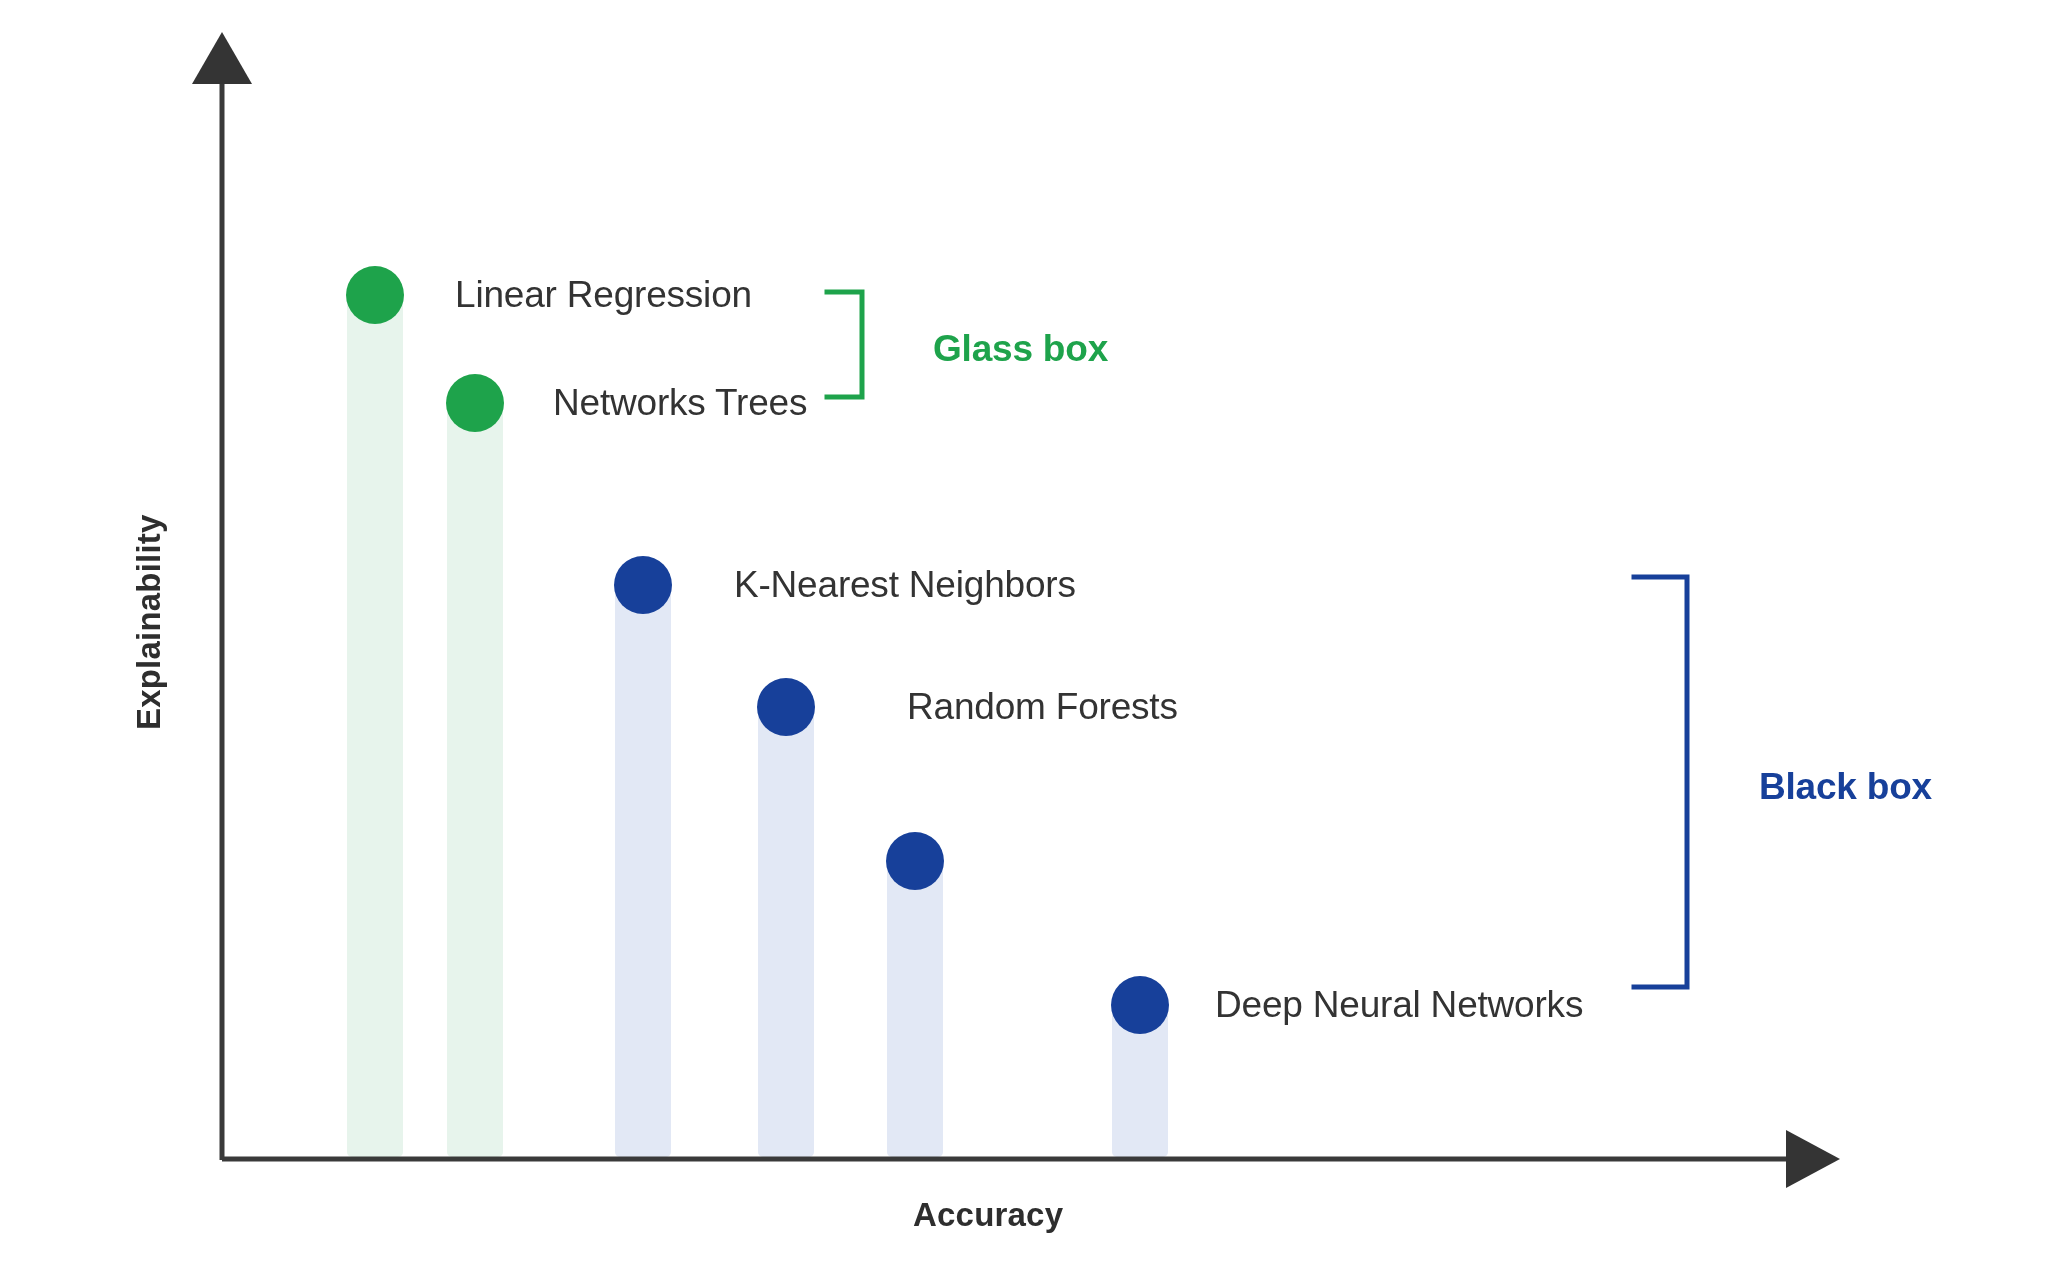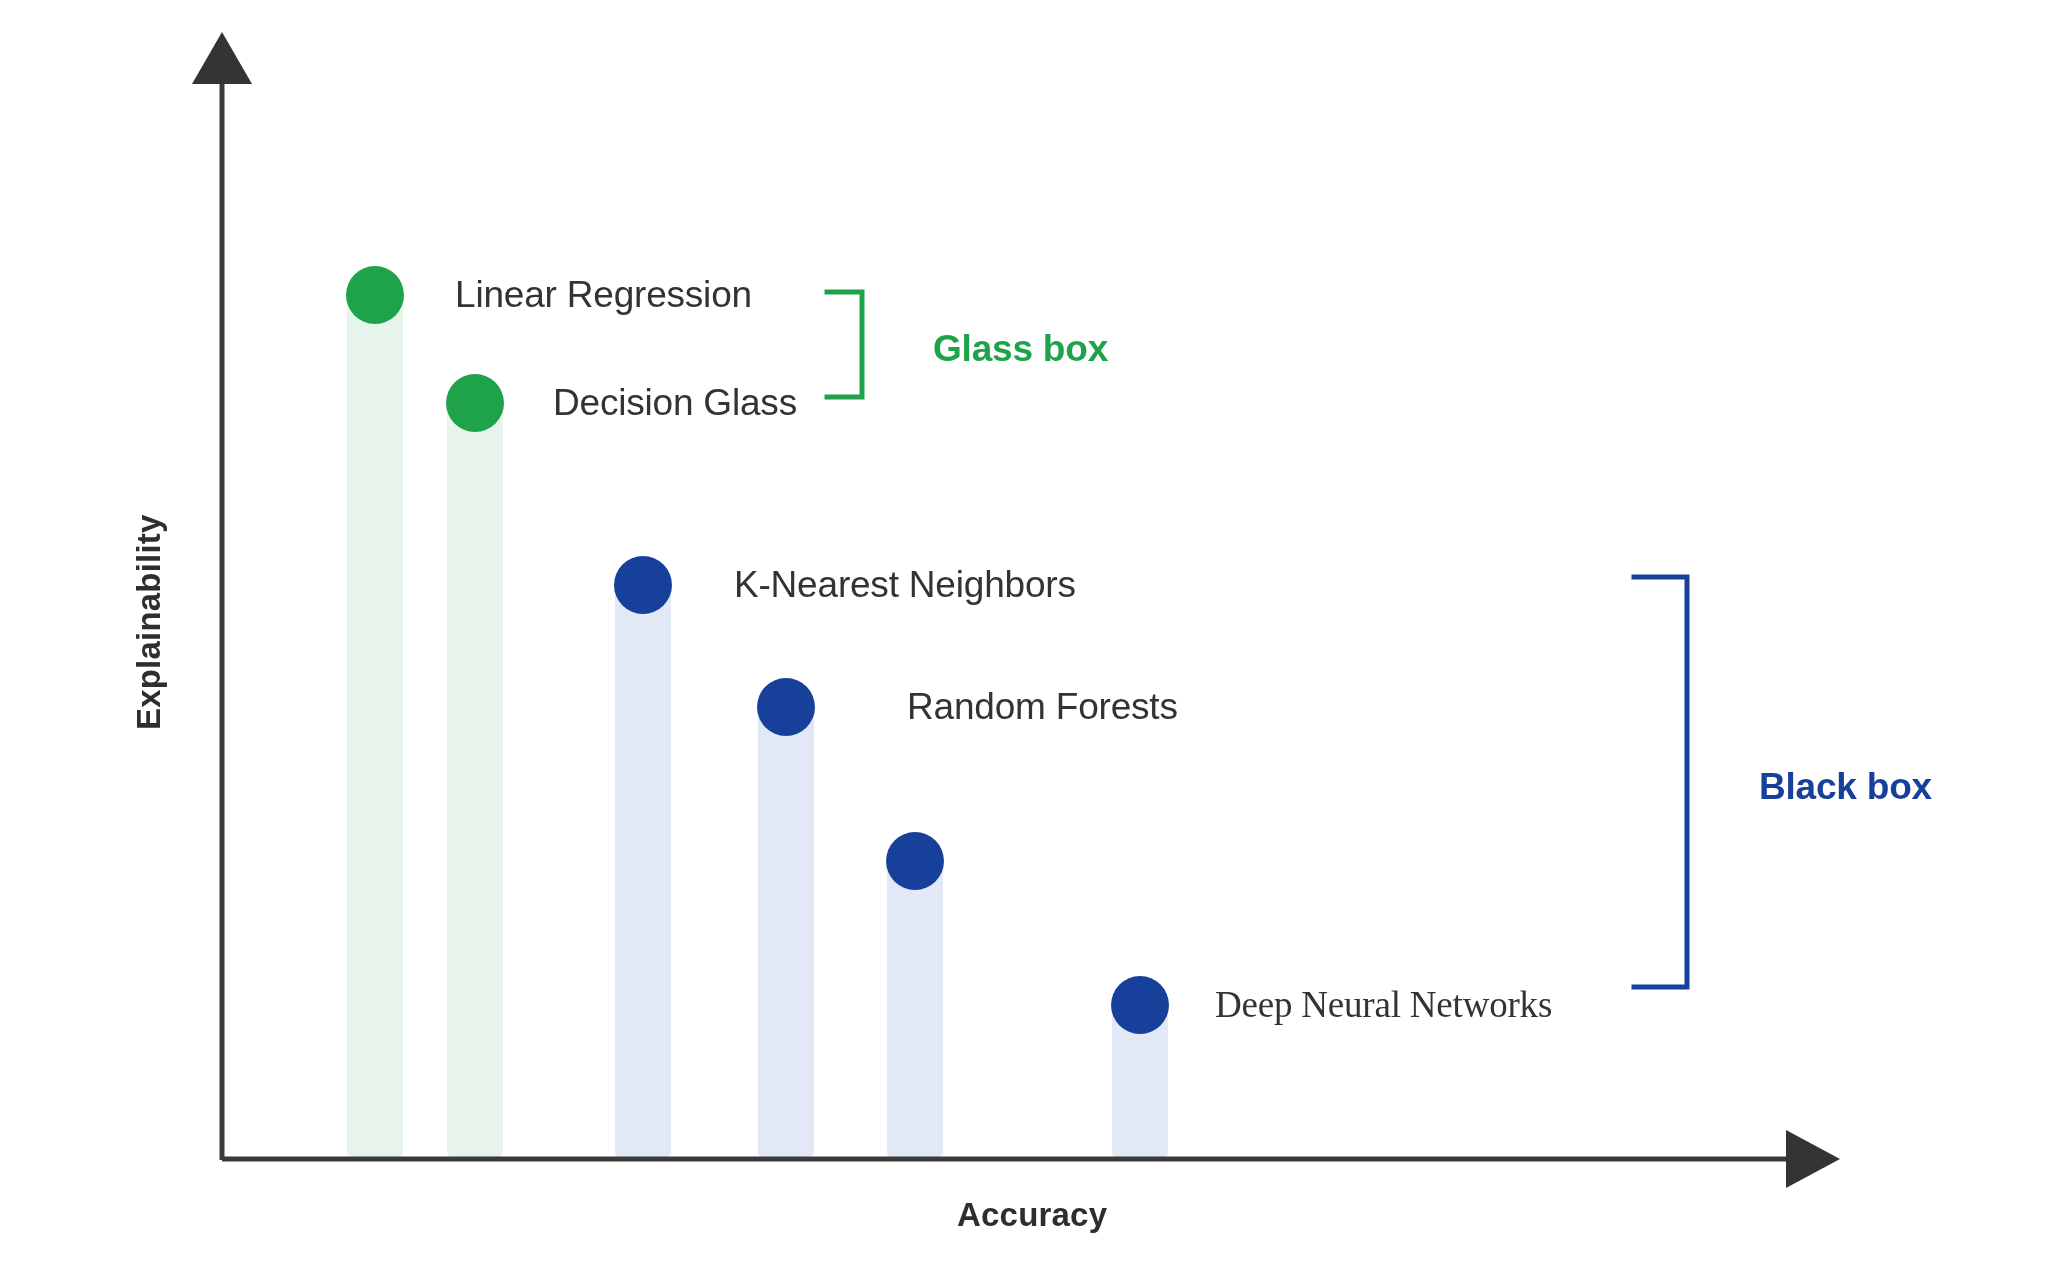--- a/index.html
+++ b/index.html
@@ -79,30 +79,30 @@
       <circle cx="1140" cy="1005" r="29" fill="#17409a"></circle>
     </g>
 
     <path d="M 827 292 L 862 292 L 862 397 L 827 397" fill="none" stroke="#1ea34b" stroke-width="5" stroke-linecap="square" stroke-linejoin="miter"></path>
 
     <path d="M 1634 577 L 1687 577 L 1687 987 L 1634 987" fill="none" stroke="#17409a" stroke-width="5" stroke-linecap="square" stroke-linejoin="miter"></path>
   </svg>
 
   <div class="lbl" style="left:455px;  top:276px;">Linear Regression</div>
 
-  <div class="lbl" style="left:553px;  top:384px;">Decision Glass</div>
+  <div class="lbl" style="left:553px;  top:384px;">Networks Trees</div>
 
   <div class="lbl" style="left:718px;  top:566px;margin-left:16px;">K-Nearest Neighbors</div>
 
   <div class="lbl" style="left:863px;  top:688px;margin-left:44px;">Random Forests</div>
 
 
-  <div class="lbl" style="left:1215px; top:986px;font-family:Liberation Serif, serif;">Deep Neural Networks</div>
+  <div class="lbl" style="left:1215px; top:986px;">Deep Neural Networks</div>
 
   <div class="grp-lbl" style="left:893px; top:330px; color:#1ea34b;margin-left:40px;">Glass box</div>
 
   <div class="grp-lbl" style="left:1735px; top:768px; color:#17409a;margin-left:24px;">Black box</div>
 
   <div class="axis-title" id="y-axis-title" style="transform: translate(132px, 730px) rotate(-90deg);">Explainability</div>
 
-  <div class="axis-title" style="left:913px; top:1198px;margin-left:44px;">Accuracy</div>
+  <div class="axis-title" style="left:913px; top:1198px;">Accuracy</div>
 
 </div>
 
 </body></html>

